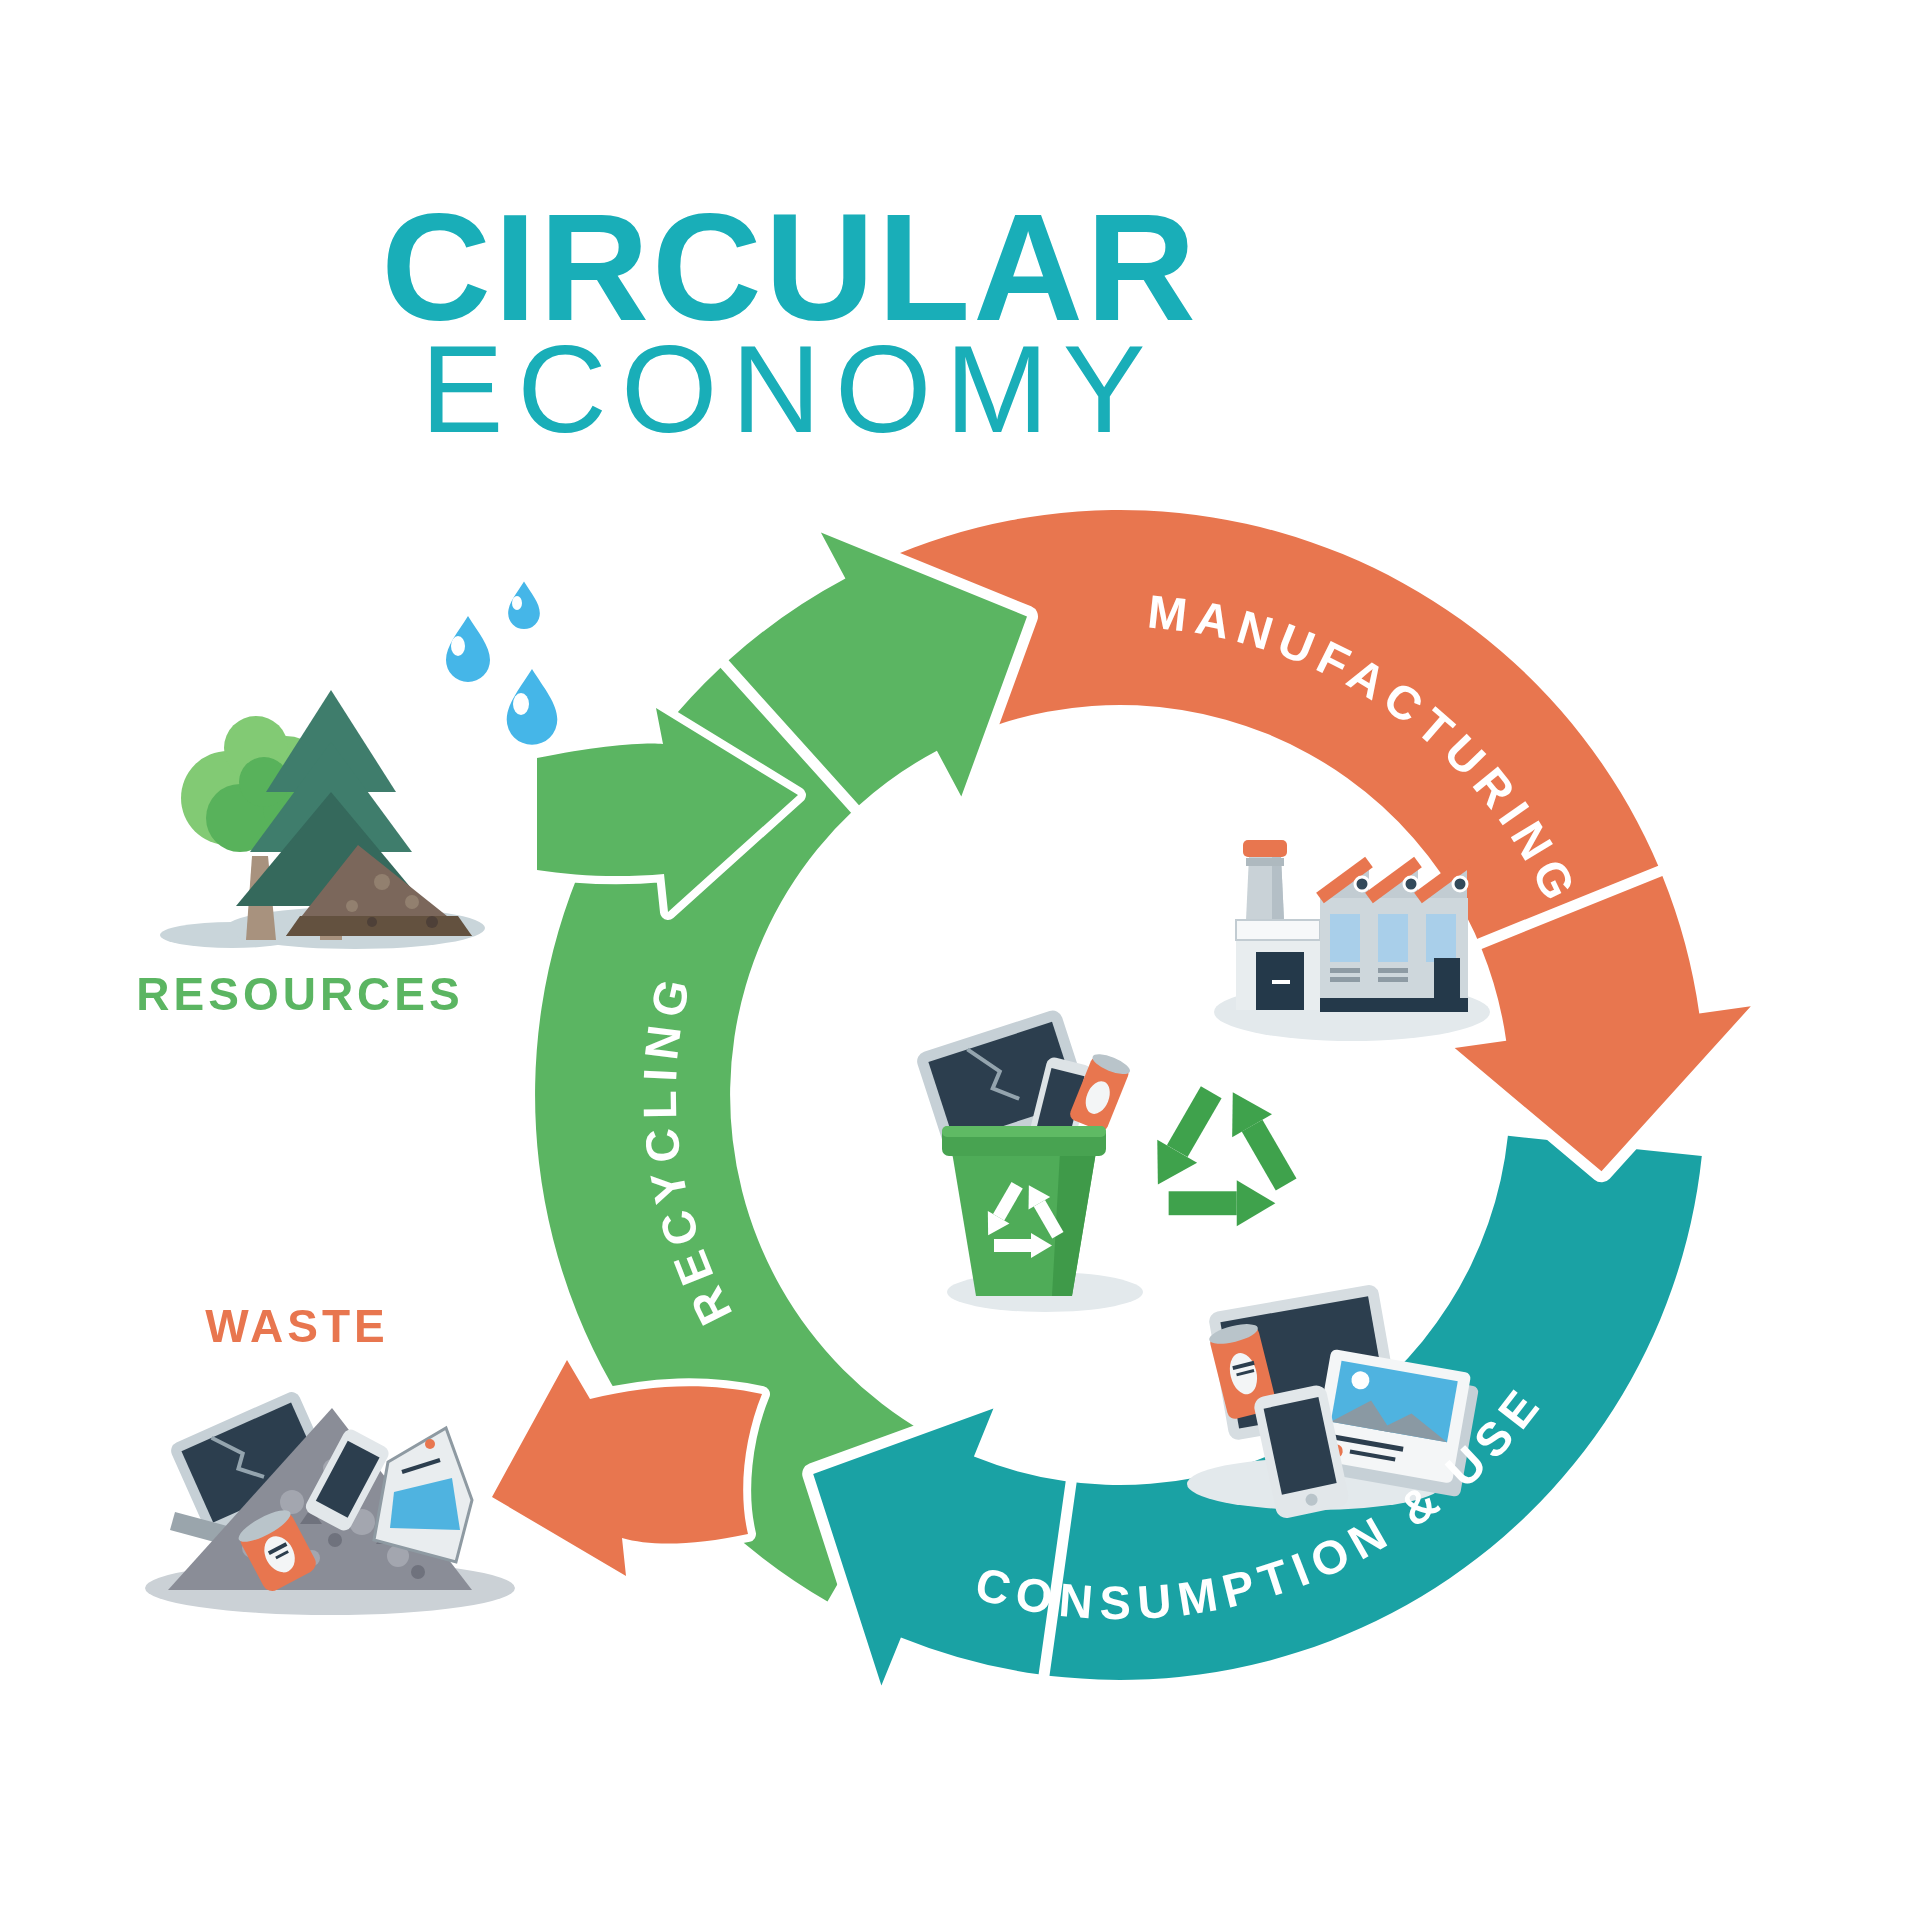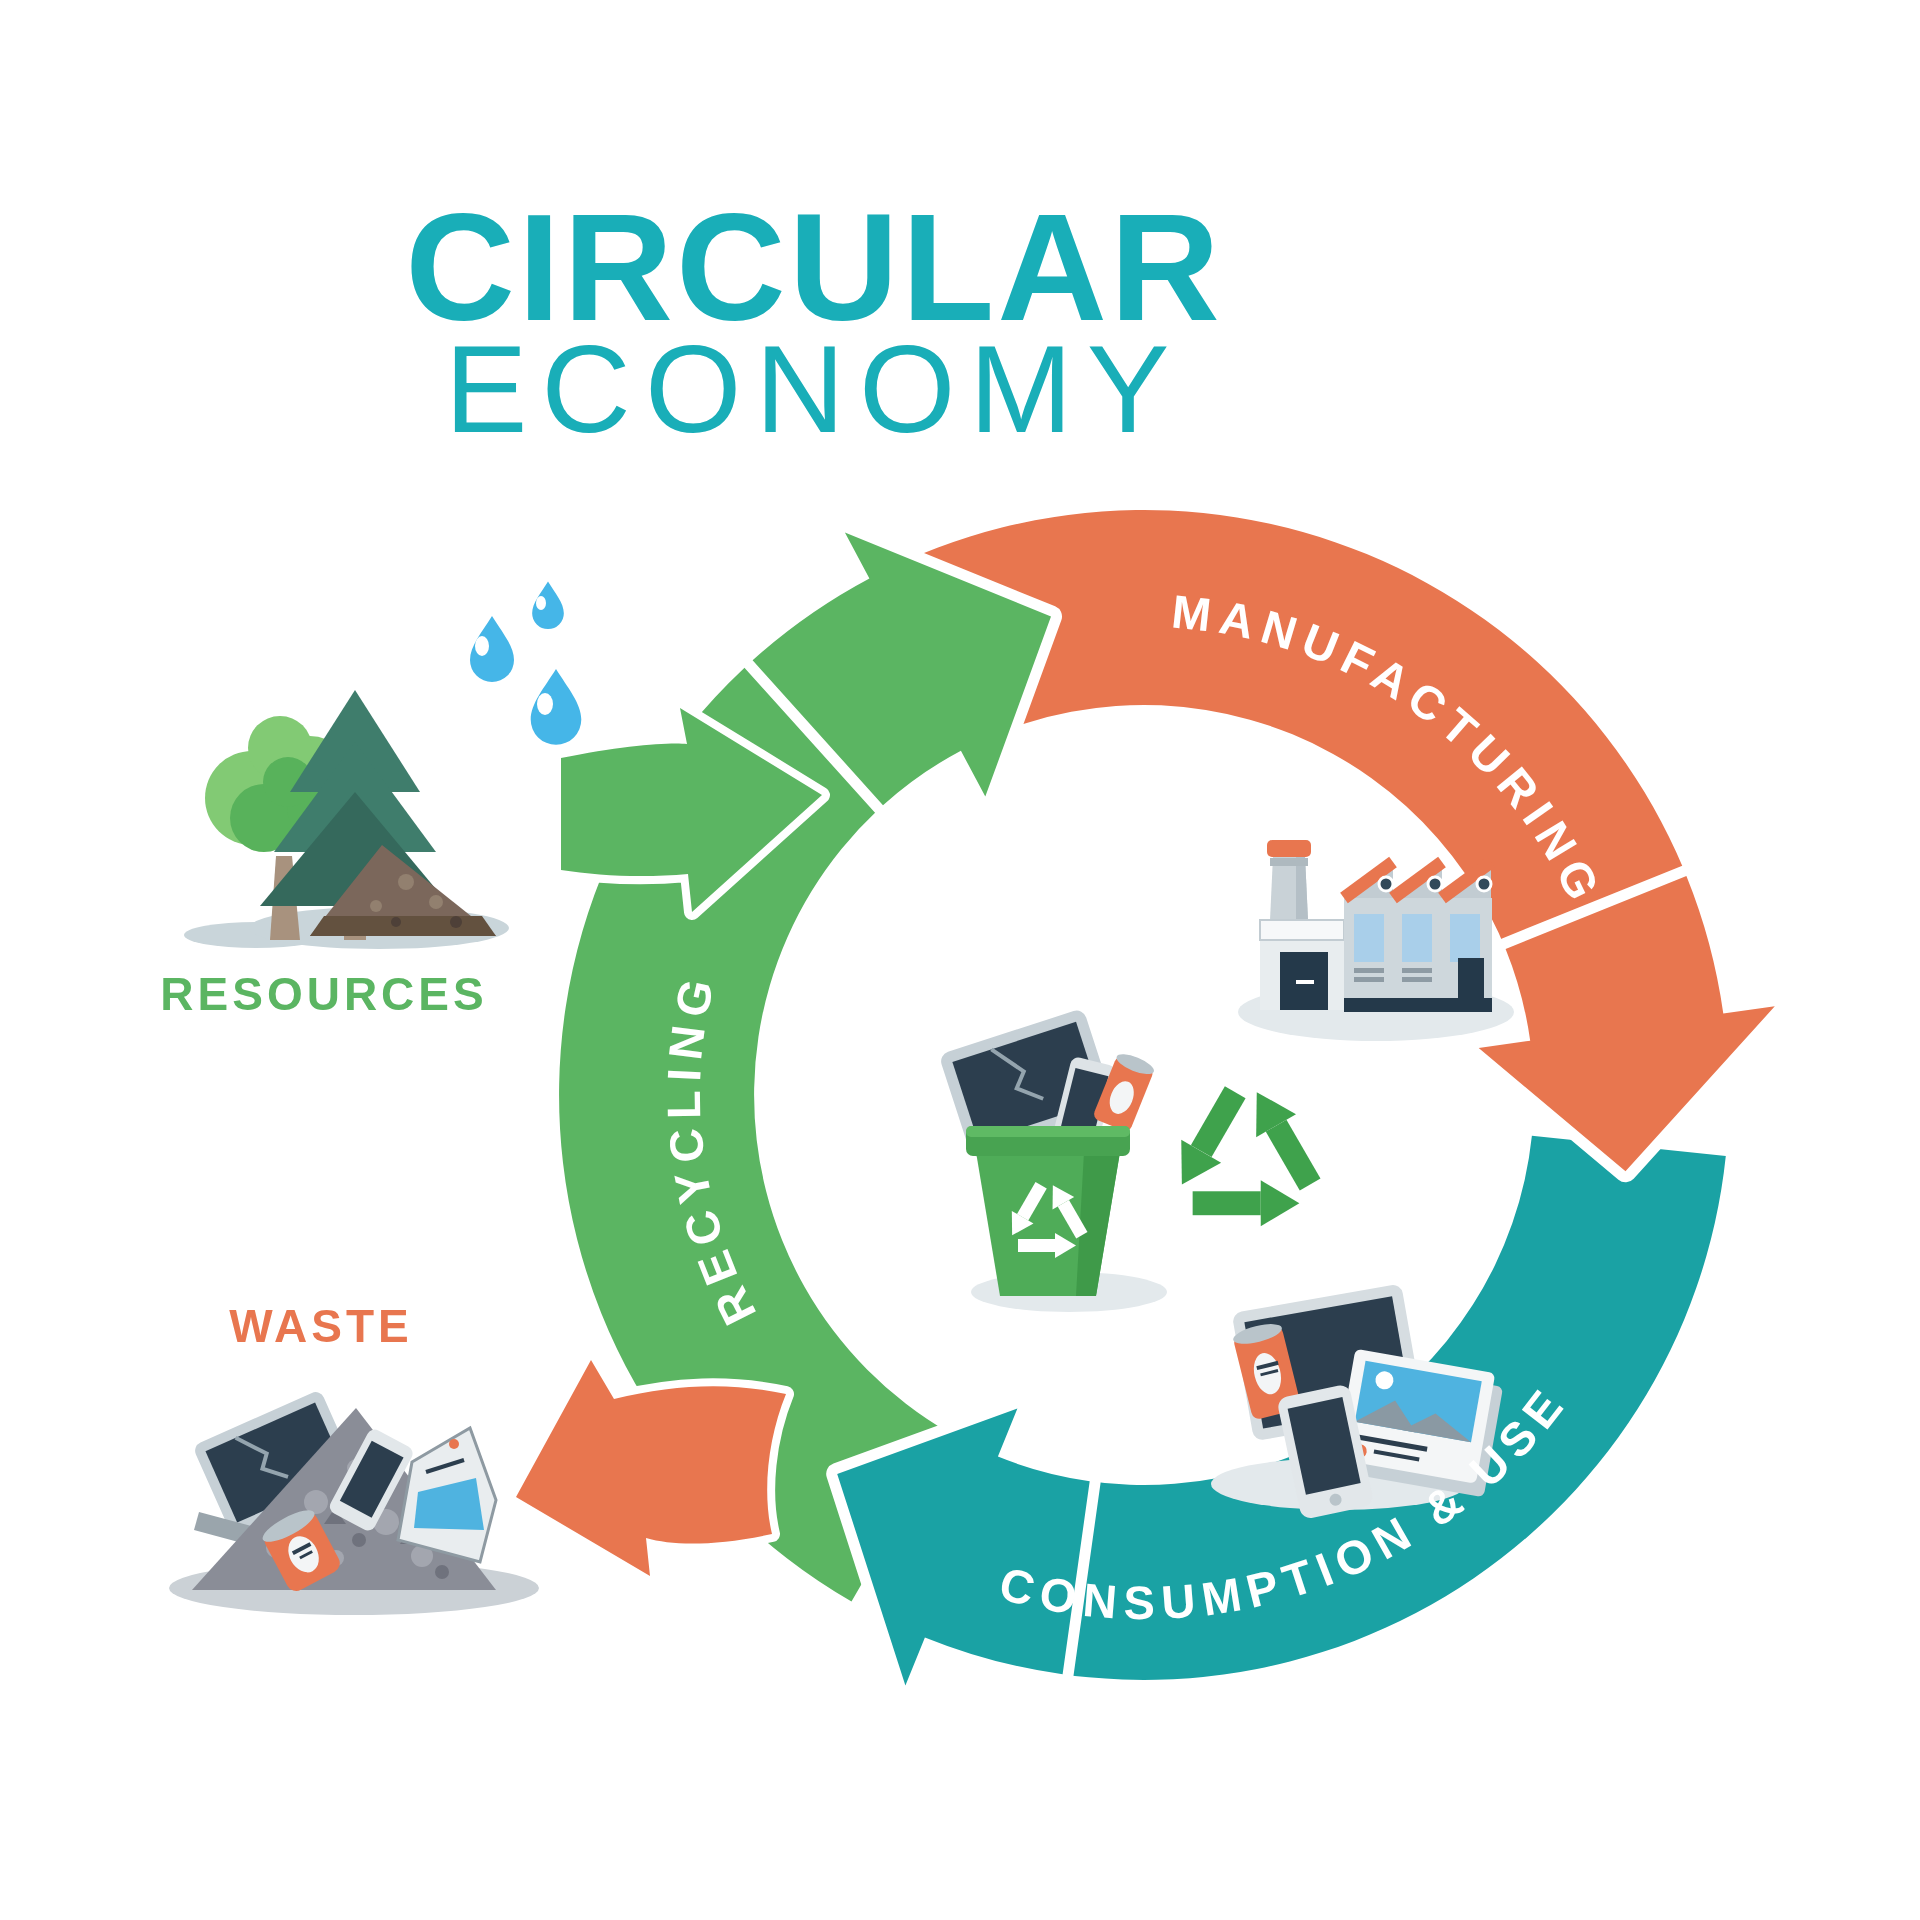--- a/index.html
+++ b/index.html
@@ -1,17 +1,17 @@
 <!DOCTYPE html>
 <html><head>
 <meta charset="utf-8">
 <style>
   html,body{margin:0;padding:0;background:#ffffff;}
   .stage{position:relative;width:1776px;height:1920px;background:#ffffff;overflow:hidden;
-         font-family:"Liberation Sans", sans-serif;margin-left:24px;}
+         font-family:"Liberation Sans", sans-serif;}
   svg{position:absolute;inset:0;}
   .title-1{font-family:"Liberation Sans",sans-serif;font-weight:bold;font-size:152px;letter-spacing:3px;}
   .title-2{font-family:"Liberation Sans",sans-serif;font-weight:normal;font-size:124px;letter-spacing:14px;}
   .side-label{font-family:"Liberation Sans",sans-serif;font-weight:bold;font-size:46px;letter-spacing:4px;}
   .arc-label{font-family:"Liberation Sans",sans-serif;font-weight:bold;font-size:47px;letter-spacing:8px;fill:#ffffff;}
   .seg-head{stroke:#ffffff;stroke-width:22;paint-order:stroke;stroke-linejoin:round;}
   .ext-arrow{stroke:#ffffff;stroke-width:16;paint-order:stroke;stroke-linejoin:round;}
 </style>
 </head>
 <body>

